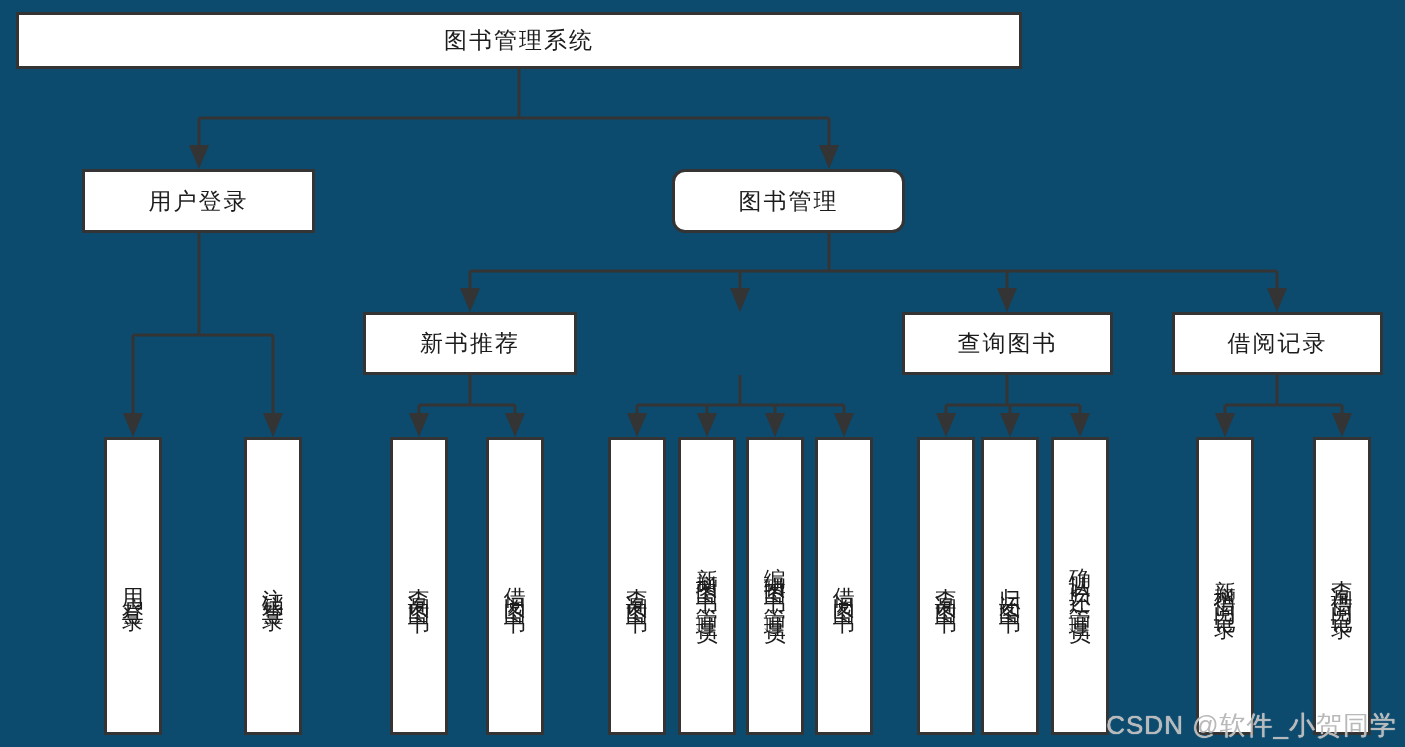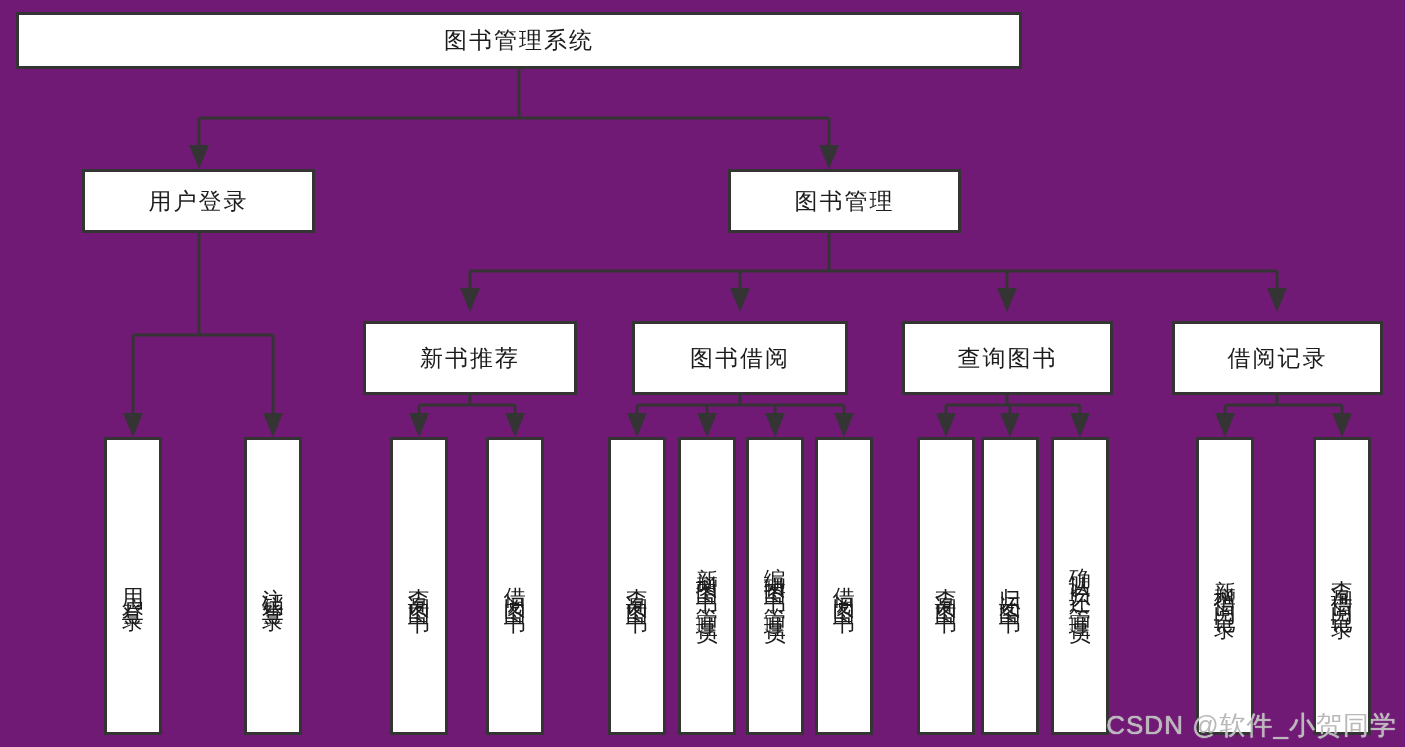--- a/index.html
+++ b/index.html
@@ -1,17 +1,17 @@
 <!DOCTYPE html>
 <html lang="zh"><head>
 <meta charset="utf-8">
 <style>
   html,body{margin:0;padding:0;background:#ffffff;}
   body{font-family:"Liberation Sans","DejaVu Sans",sans-serif;}
-  #canvas{position:relative;width:1405px;height:747px;background:#701a75;overflow:hidden;text-align:right;}
+  #canvas{position:relative;width:1405px;height:747px;background:#0c4a6e;overflow:hidden;text-align:right;}
   #wires{position:absolute;left:0;top:0;width:1405px;height:747px;z-index:1;}
   .box{
     position:absolute;
     box-sizing:border-box;
     background:#ffffff;
     border:3px solid #343434;
     display:flex;
     align-items:center;
     justify-content:center;
     color:#1c1c1c;
@@ -21,21 +21,21 @@
   .v-box span{
     writing-mode:vertical-rl;
     text-orientation:mixed;
     font-size:22px;
     letter-spacing:8px;
     line-height:1.25;
     white-space:nowrap;
   }
   .root{left:16px;top:12px;width:1006px;height:57px;}
   .lv2{top:169px;width:233px;height:64px;}
-  .lv3{top:312px;height:74px;margin-top:9px;}
+  .lv3{top:312px;height:63px;}
   .leaf{top:437px;width:58px;height:298px;}
   .watermark{
     position:absolute;
     right:8px;
     bottom:4px;
     font-size:26px;
     color:#b9b9b9;
     letter-spacing:1px;
     z-index:3;
     text-shadow:0 0 1px #ffffff;
@@ -115,29 +115,26 @@
     </g>
   </svg>
 
   <div class="box h-box root">
     <span>图书管理系统</span>
   </div>
 
   <div class="box h-box lv2" style="left:82px;">
     <span>用户登录</span>
   </div>
-  <div class="box h-box lv2" style="left:728px;">
+  <div class="box h-box lv2" style="left:672px;border-radius:13px;">
     <span>图书管理</span>
   </div>
 
   <div class="box h-box lv3" style="left:363px;width:214px;">
     <span>新书推荐</span>
-  </div>
-  <div class="box h-box lv3" style="left:632px;width:216px;">
-    <span>图书借阅</span>
   </div>
   <div class="box h-box lv3" style="left:902px;width:211px;">
     <span>查询图书</span>
   </div>
   <div class="box h-box lv3" style="left:1172px;width:211px;">
     <span>借阅记录</span>
   </div>
 
   <div class="box v-box leaf" style="left:104px;">
     <span>用户登录</span>

